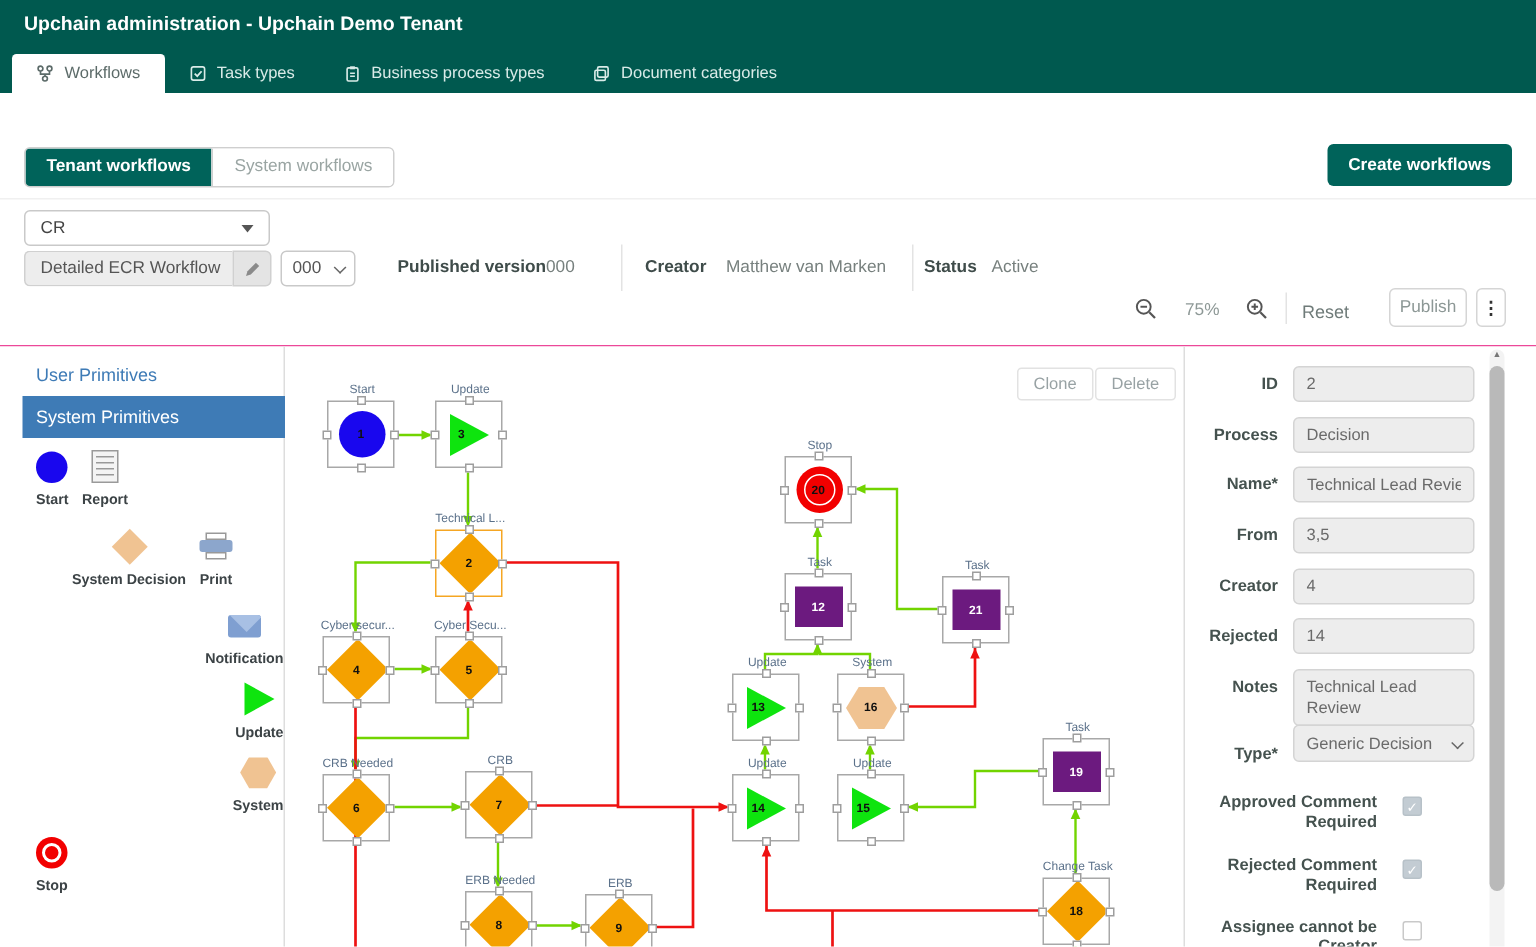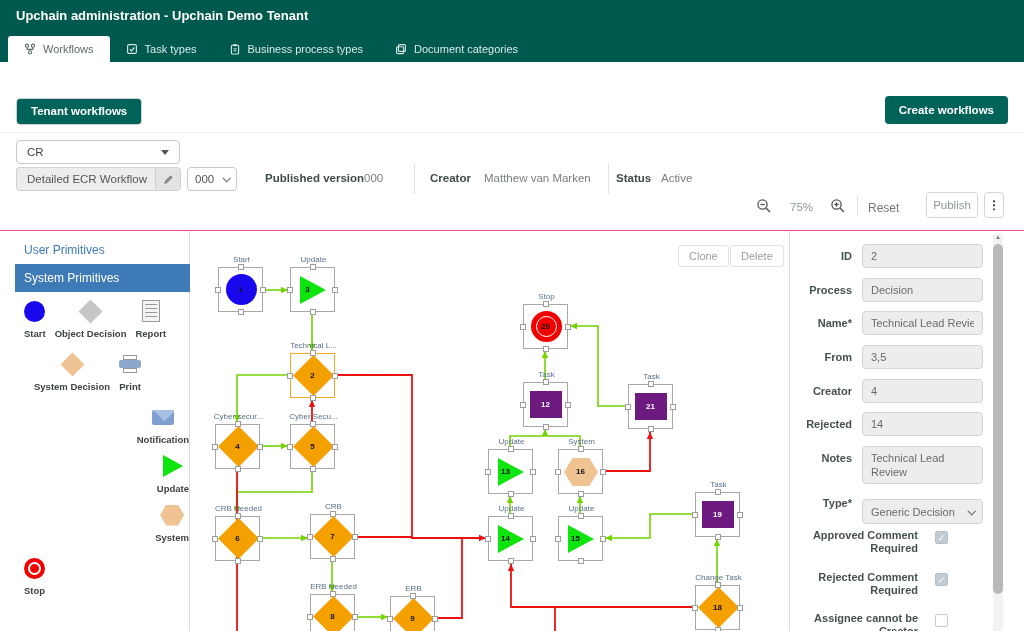--- a/index.html
+++ b/index.html
@@ -170,20 +170,21 @@
         <rect x="3.4" y="1.6" width="7" height="6.8" rx="1" fill="none" stroke="currentColor" stroke-width="1.1"></rect>
         <rect x="1.6" y="3.8" width="7" height="6.8" rx="1" fill="none" stroke="currentColor" stroke-width="1.1"></rect>
       </svg>
       <span>Document categories</span>
     </div>
   </div>
 
 <div class="toolbar">
   <div class="seg">
     <div class="on">Tenant workflows</div>
+    <div class="off">System workflows</div>
   </div>
   <div class="create-btn">Create workflows</div>
   <div class="row1-div"></div>
 
   <div class="cr-select">
     <span>CR</span>
     <span class="tri-down"></span>
   </div>
 
   <div class="name-input">Detailed ECR Workflow</div>
@@ -230,37 +231,31 @@
     <div class="pal-rows" id="palrows">
         <div class="prow" style="margin-left: 24px;">
           <div class="pitem">
             <div class="picon">
               <div class="ic-circle"></div>
             </div>
             <div class="plabel">Start</div>
           </div>
           <div class="pitem">
             <div class="picon">
-              <div class="ic-diamond"></div>
-            </div>
-            <div class="plabel">Object Decision</div>
-          </div>
-          <div class="pitem">
-            <div class="picon">
               <div class="ic-doc">
                 <i></i>
                 <i></i>
                 <i></i>
                 <i></i>
               </div>
             </div>
             <div class="plabel">Report</div>
           </div>
         </div>
-        <div class="prow" style="margin-left: 34px;">
+        <div class="prow" style="margin-left: 48px;">
           <div class="pitem">
             <div class="picon">
               <div class="ic-diamond tan"></div>
             </div>
             <div class="plabel">System Decision</div>
           </div>
           <div class="pitem">
             <div class="picon">
               <div class="ic-print">
                 <div class="pp"></div>
@@ -543,21 +538,21 @@
           <div class="f-label" style="top: 181px;">Rejected</div>
           <input readonly="" class="f-ctl" value="14" style="top: 181px;">
         </div>
         <div class="frow">
           <div class="f-label" style="top: 215px;">Notes</div>
           <div class="resize-grip" style="top: 245px;"></div>
           <textarea readonly="" class="f-ctl" style="top: 215px;">Technical Lead Review</textarea>
         </div>
         <div class="frow">
           <div class="f-label" style="top: 260px;">Type*</div>
-          <div class="f-select f-ctl" style="height: 25px; top: 268px;">
+          <div class="f-select f-ctl" style="height: 25px; top: 252px;">
             <span>Generic Decision</span>
             <span class="chev"></span>
           </div>
         </div>
       </div>
     <div id="checks">
         <div class="frow">
           <div class="cb-label" style="top: 298px;">Approved Comment Required</div>
           <div class="cb-box checked" style="top: 300px;">✓</div>
         </div>

